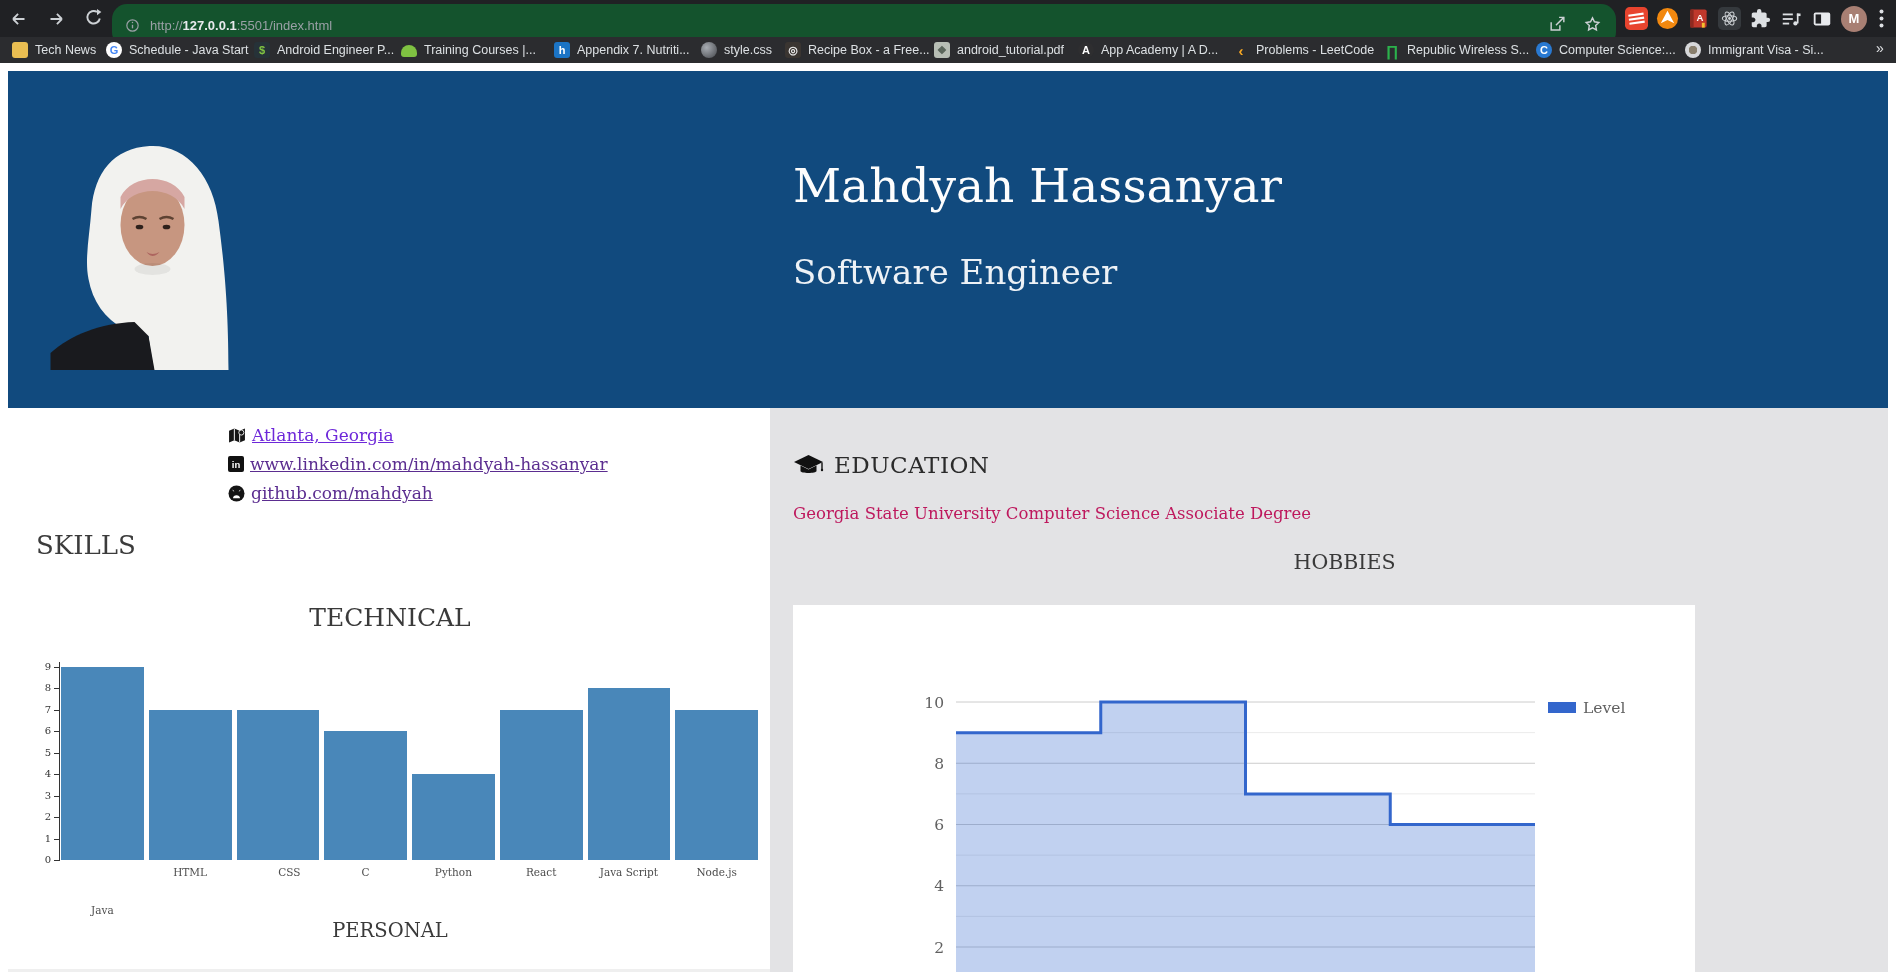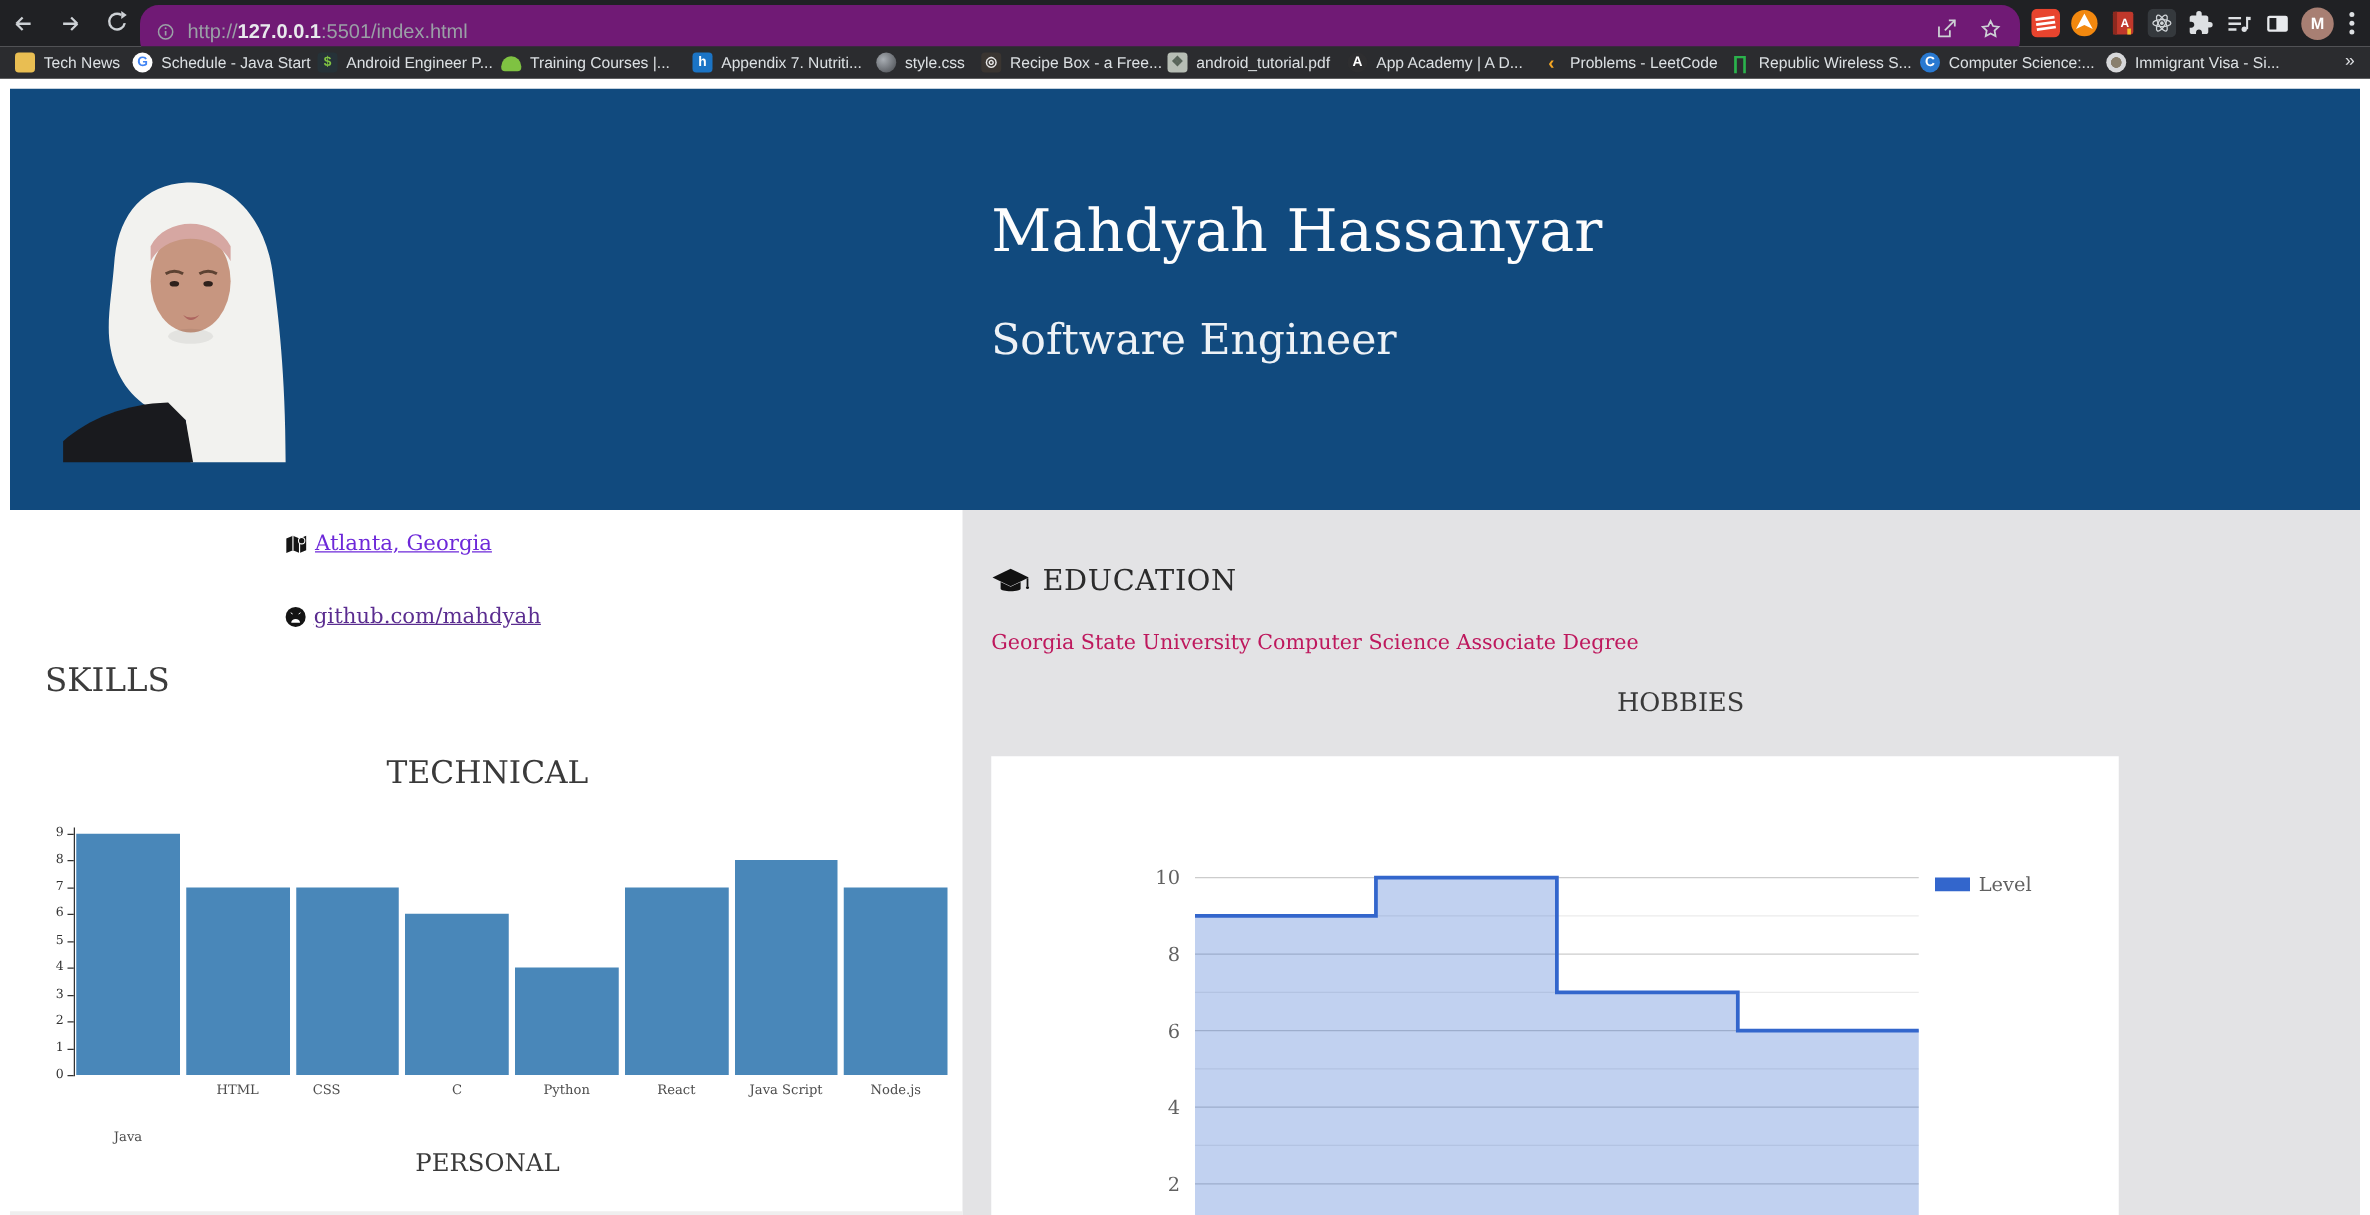--- a/index.html
+++ b/index.html
@@ -2,21 +2,21 @@
 <html><head>
 <meta charset="utf-8">
 <style>
   html,body{margin:0;padding:0;background:#fff;}
   .screen{position:relative;width:1896px;height:972px;overflow:hidden;background:#fff;font-family:"DejaVu Serif",serif;}
 
   
   .toolbar{position:absolute;left:0;top:0;width:1896px;height:37px;background:#202124;}
   .nav{position:absolute;left:6px;top:0;height:37px;display:flex;align-items:center;gap:11px;}
   .nav .nbtn{width:26px;height:26px;display:flex;align-items:center;justify-content:center;border-radius:50%;}
-  .omnibox{position:absolute;left:112px;top:4px;width:1504px;height:43px;background:#701a75;border-radius:15px;display:flex;align-items:center;font-family:"Liberation Sans",sans-serif;font-size:16px;color:#9aa0a6;}
+  .omnibox{position:absolute;left:112px;top:4px;width:1504px;height:43px;background:#14532d;border-radius:15px;display:flex;align-items:center;font-family:"Liberation Sans",sans-serif;font-size:13px;color:#9aa0a6;}
   .omni-info{margin:0 9px 0 12px;display:flex;align-items:center;}
   .url-host{color:#e8eaed;font-weight:600;}
   .omni-right{margin-left:auto;display:flex;align-items:center;gap:16px;padding-right:14px;}
   .ext-row{position:absolute;left:1624px;top:0;height:37px;display:flex;align-items:center;gap:7px;}
   .ext{width:24px;height:24px;display:flex;align-items:center;justify-content:center;}
   .avatar{width:26px;height:26px;border-radius:50%;background:#a87f73;color:#fff;font:600 13px "Liberation Sans",sans-serif;display:flex;align-items:center;justify-content:center;}
 
   
   .bookmarks{position:absolute;left:0;top:37px;width:1896px;height:26px;background:#2b2c2f;font-family:"Liberation Sans",sans-serif;font-size:12.5px;color:#dce0e3;}
   .bm-item{position:absolute;top:0;height:26px;display:flex;align-items:center;white-space:nowrap;}
@@ -267,20 +267,29 @@
 
   <div class="link-row" style="top:422px;">
     <span class="lk-ico">
       <svg width="18" height="17" viewBox="0 0 17 16">
           <path d="M1 3.5 L6 1.5 L11 3.5 L16 1.5 V12.5 L11 14.5 L6 12.5 L1 14.5 Z" fill="#151515"></path>
           <path d="M6 1.5 V12.5 M11 3.5 V14.5" stroke="#ffffff" stroke-width="0.9"></path>
           <circle cx="12.6" cy="5.2" r="2.4" fill="#151515" stroke="#ffffff" stroke-width="0.8"></circle>
         </svg>
     </span>
     <a href="#" style="color: #6d28d9;">Atlanta, Georgia</a>
+  </div>
+  <div class="link-row" style="top:451px;">
+    <span class="lk-ico">
+      <svg width="16" height="16" viewBox="0 0 16 16">
+          <rect width="16" height="16" rx="2" fill="#111111"></rect>
+          <text x="8" y="12" font-size="9.5" font-weight="bold" fill="#ffffff" text-anchor="middle" font-family="Liberation Sans,sans-serif">in</text>
+        </svg>
+    </span>
+    <a href="#" style="color: rgb(91, 45, 144);"> www.linkedin.com/in/mahdyah-hassanyar</a>
   </div>
   <div class="link-row" style="top:480px;">
     <span class="lk-ico">
       <svg width="17" height="17" viewBox="0 0 17 17">
           <circle cx="8.5" cy="8.5" r="8" fill="#141414"></circle>
           <path d="M5 13.2 c0-2.1 1.6-3 3.5-3 s3.5 .9 3.5 3 Z" fill="#ffffff"></path>
           <path d="M4.6 5.2 l1.5 1 M12.4 5.2 l-1.5 1" stroke="#ffffff" stroke-width="0.8"></path>
         </svg>
     </span>
     <a href="#" style="color: rgb(91, 45, 144);">github.com/mahdyah</a>
@@ -308,21 +317,21 @@
       <div class="t-tick-label" style="top: 53.5px;">7</div>
       <div class="t-tick" style="top: 38px;"></div>
       <div class="t-tick-label" style="top: 32px;">8</div>
       <div class="t-tick" style="top: 16.5px;"></div>
       <div class="t-tick-label" style="top: 10.5px;">9</div>
       <div class="t-bar" style="left: 31px; width: 82.75px; top: 16.5px; height: 193.5px; background: rgb(73, 135, 185);"></div>
       <div class="t-cat" style="left: 31px; width: 82.75px; margin-top: 38px;">Java</div>
       <div class="t-bar" style="left: 118.75px; width: 82.75px; top: 59.5px; height: 150.5px; background: rgb(73, 135, 185);"></div>
       <div class="t-cat" style="left: 118.75px; width: 82.75px;">HTML</div>
       <div class="t-bar" style="left: 206.5px; width: 82.75px; top: 59.5px; height: 150.5px; background: rgb(73, 135, 185);"></div>
-      <div class="t-cat" style="left: 190px; width: 82.75px;">CSS</div>
+      <div class="t-cat" style="left: 218px; width: 82.75px;">CSS</div>
       <div class="t-bar" style="left: 294.25px; width: 82.75px; top: 81px; height: 129px; background: rgb(73, 135, 185);"></div>
       <div class="t-cat" style="left: 294.25px; width: 82.75px;">C</div>
       <div class="t-bar" style="left: 382px; width: 82.75px; top: 124px; height: 86px; background: rgb(73, 135, 185);"></div>
       <div class="t-cat" style="left: 382px; width: 82.75px;">Python</div>
       <div class="t-bar" style="left: 469.75px; width: 82.75px; top: 59.5px; height: 150.5px; background: rgb(73, 135, 185);"></div>
       <div class="t-cat" style="left: 469.75px; width: 82.75px;">React</div>
       <div class="t-bar" style="left: 557.5px; width: 82.75px; top: 38px; height: 172px; background: rgb(73, 135, 185);"></div>
       <div class="t-cat" style="left: 557.5px; width: 82.75px;">Java Script</div>
       <div class="t-bar" style="left: 645.25px; width: 82.75px; top: 59.5px; height: 150.5px; background: rgb(73, 135, 185);"></div>
       <div class="t-cat" style="left: 645.25px; width: 82.75px;">Node.js</div>

